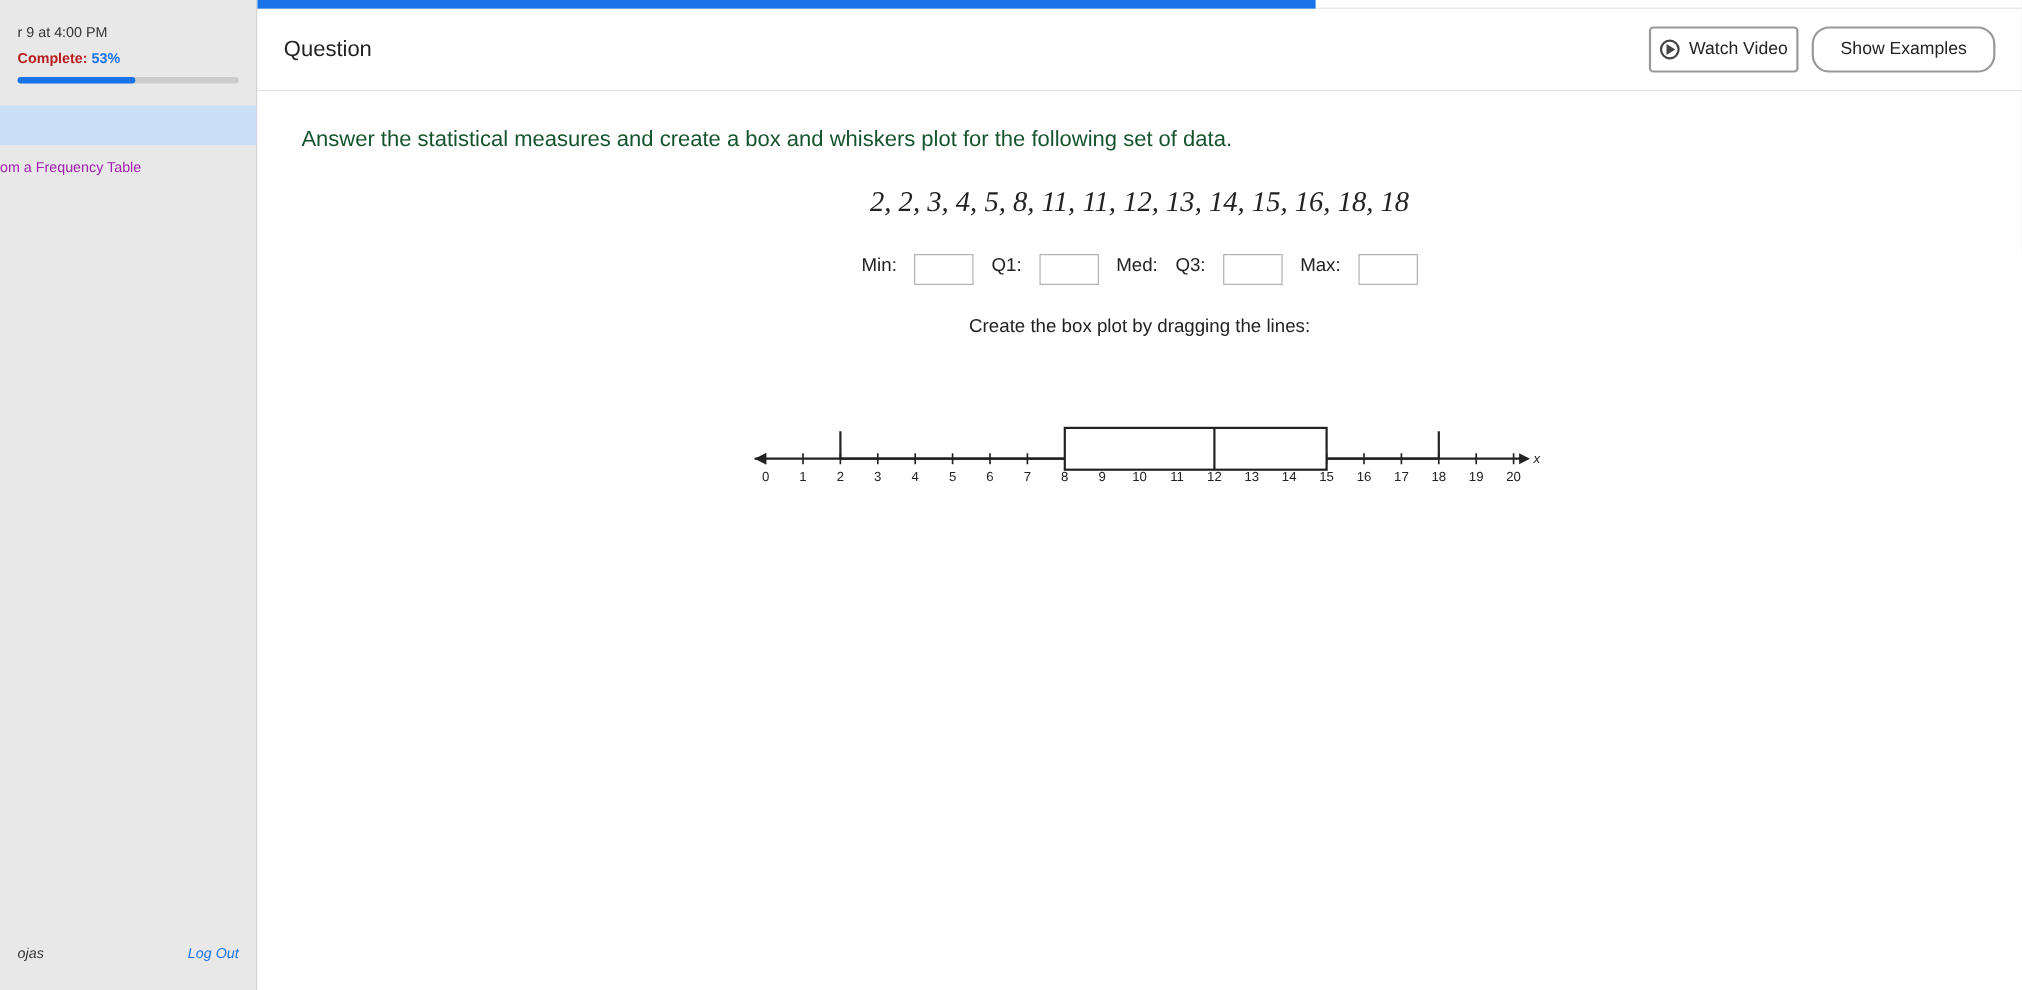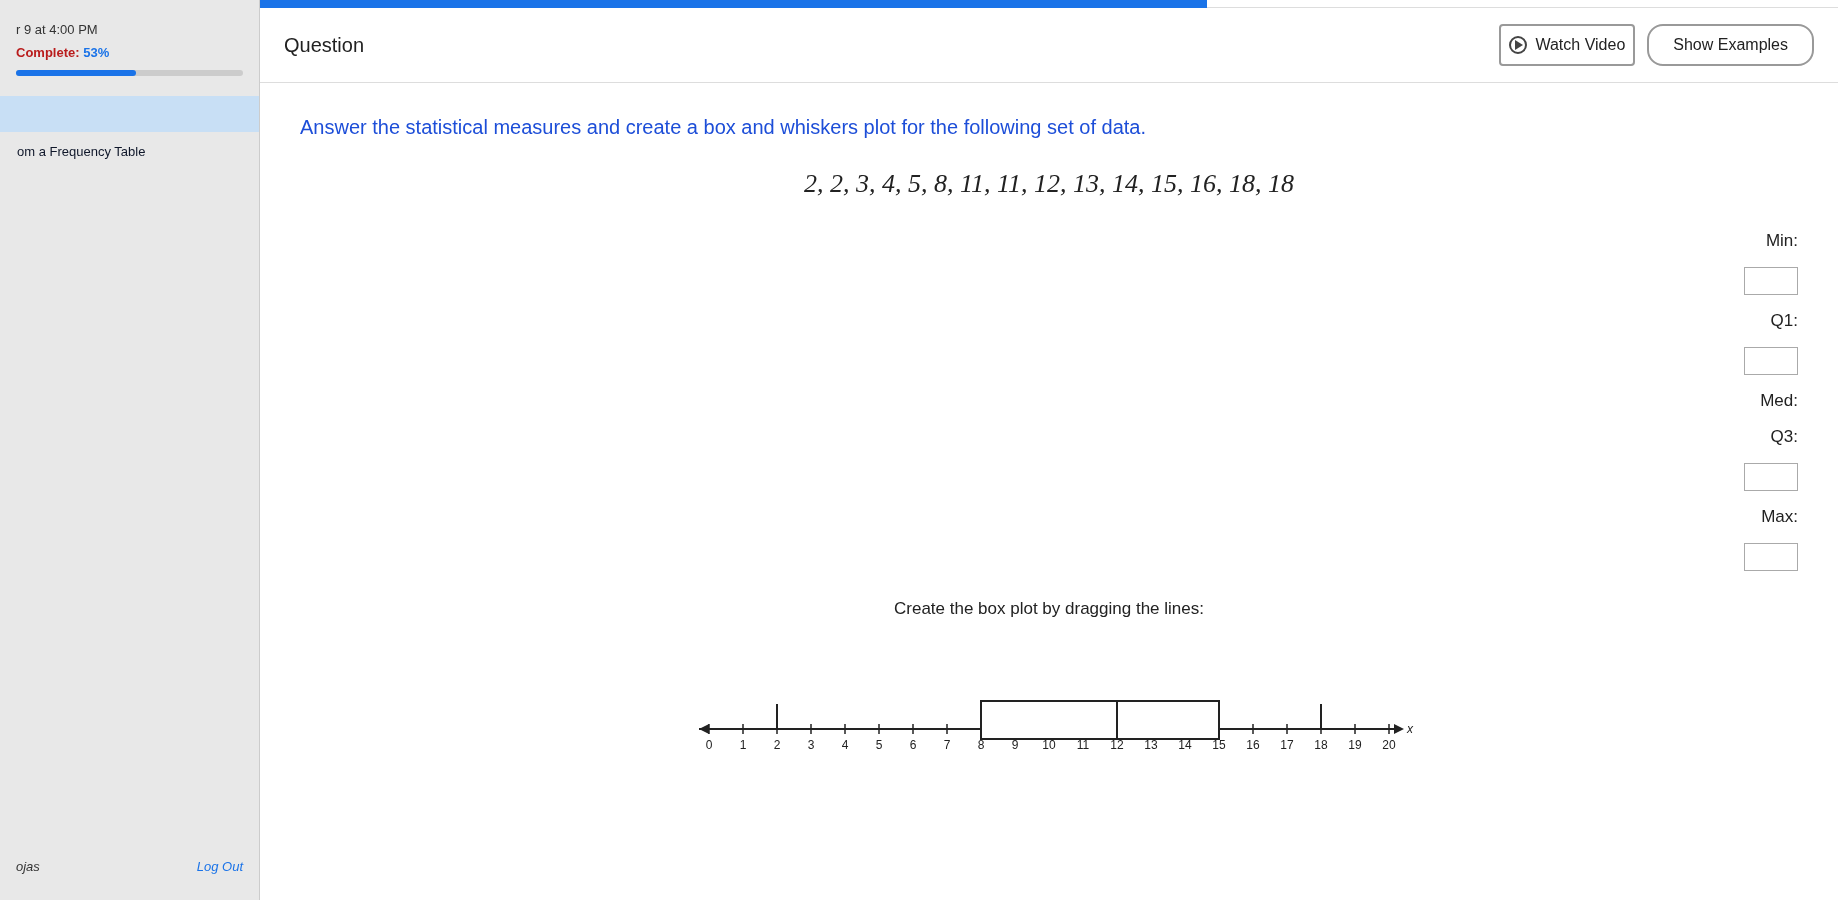--- a/index.html
+++ b/index.html
@@ -6,21 +6,21 @@
     body {
       font-family: Arial, sans-serif;
       background: #d0d0d0;
       width: 1838px;
       min-height: 900px;
       display: flex;
     }
 
     
     .sidebar {
-      width: 260px;
+      width: 234px;
       background: #e8e8e8;
       min-height: 900px;
       display: flex;
       flex-direction: column;
       padding: 10px 0;
       border-right: 1px solid #ccc;
     }
     .sidebar-header {
       padding: 12px 16px 6px 16px;
       font-size: 13px;
@@ -48,23 +48,23 @@
       width: 53%;
     }
 
     .sidebar-highlight {
       background: #c8dff5;
       height: 36px;
       margin: 4px 0;
     }
 
     .sidebar-item-label {
-      padding: 8px 17px;
-      font-size: 13px;
-      color: #0f172a;
+      padding: 8px 0;
+      font-size: 13px;
+      color: #a21caf;
     }
 
     .sidebar-bottom {
       margin-top: auto;
       padding: 16px;
       display: flex;
       justify-content: space-between;
       align-items: center;
       font-style: italic;
     }
@@ -159,43 +159,42 @@
 
     
     .content {
       flex: 1;
       padding: 30px 40px;
       background: #fff;
     }
 
     .question-text {
       font-size: 20px;
-      color: #1d4ed8;
+      color: #14532d;
       margin-bottom: 28px;
       line-height: 1.4;
     }
 
     .data-set {
       text-align: center;
       font-size: 26px;
       font-style: italic;
       color: #222;
       margin-bottom: 32px;
       font-family: Georgia, serif;
     }
 
     
     .stats-row {
       display: flex;
       justify-content: center;
-      align-items: flex-end;
+      align-items: flex-start;
       gap: 16px;
       margin-bottom: 28px;
       font-size: 17px;
-      flex-direction: column;
     }
     .stat-label {
       color: #222;
       font-size: 17px;
     }
     .stat-input {
       width: 54px;
       height: 28px;
       border: 1px solid #aaa;
       background: #fff;

